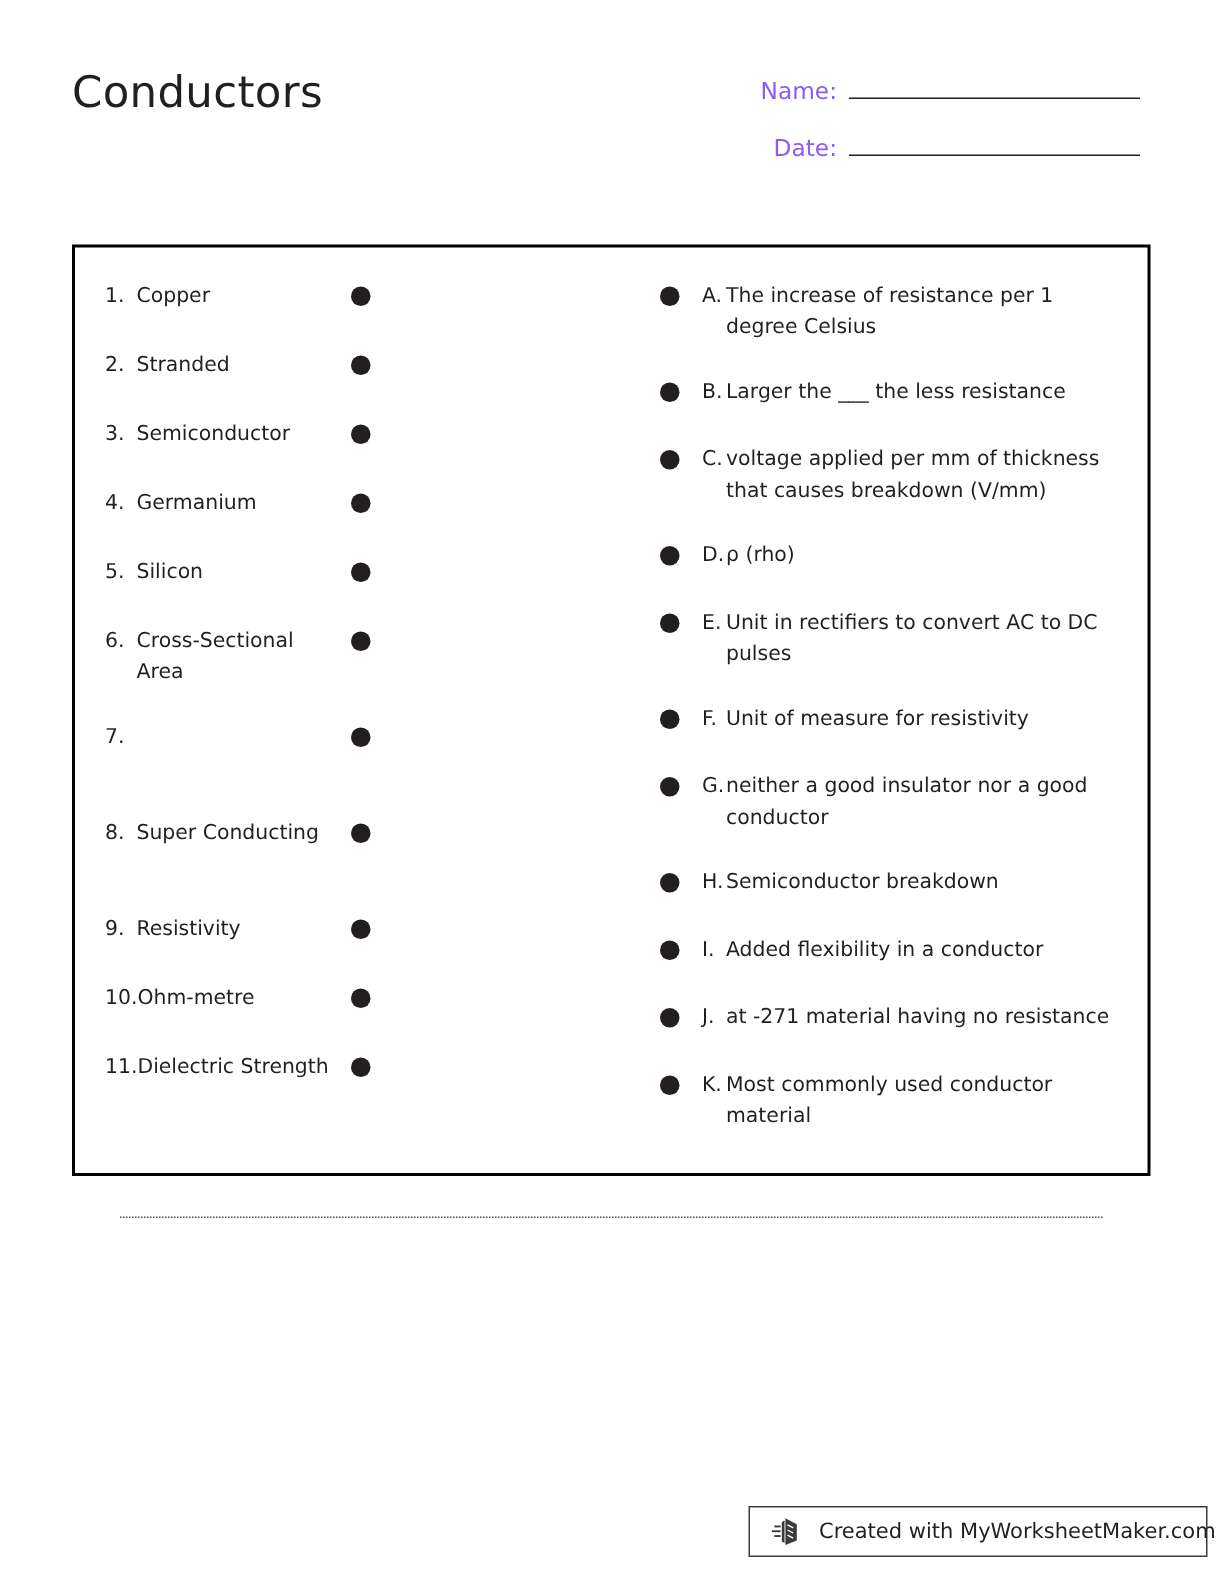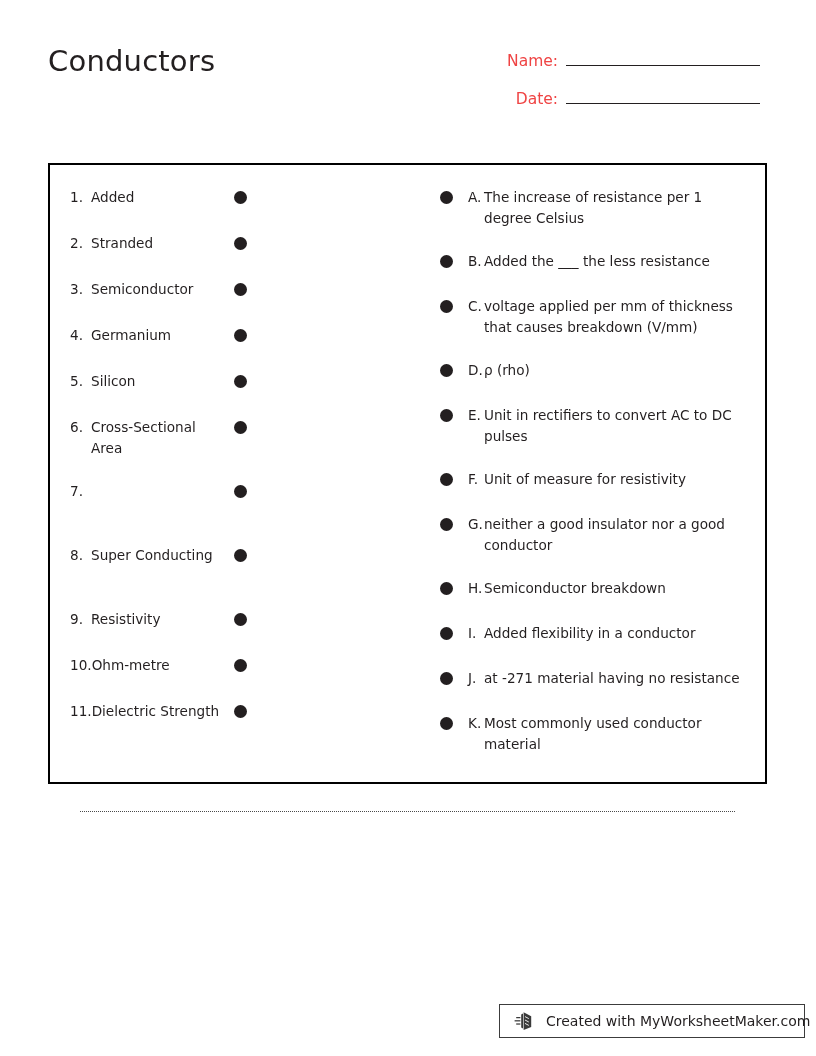--- a/index.html
+++ b/index.html
@@ -42,21 +42,21 @@
     width: 270px;
   }
   .nd-row {
     display: flex;
     align-items: baseline;
     justify-content: flex-end;
     height: 38px;
   }
   .nd-label {
     font-size: 15.5px;
-    color: #ef4444;
+    color: #8b5cf6;
     white-space: nowrap;
     padding-right: 8px;
   }
   .nd-line {
     width: 194px;
     border-bottom: 1.4px solid #231f20;
     height: 18px;
   }
 
   
@@ -205,21 +205,21 @@
     </div>
   </div>
 </div>
 
 <div class="match-box">
   <div class="columns">
     <div class="col-left" id="terms-col">
         <div class="term-row">
           <div class="term-text">
             <span class="term-num">1.</span>
-            <span class="term-label">Added</span>
+            <span class="term-label">Copper</span>
           </div>
           <div class="dot-wrap">
             <span class="dot"></span>
           </div>
         </div>
         <div class="term-row">
           <div class="term-text">
             <span class="term-num">2.</span>
             <span class="term-label">Stranded</span>
           </div>
@@ -317,21 +317,21 @@
             <span class="ans-letter">A.</span>
             <span class="ans-label">The increase of resistance per 1 degree Celsius</span>
           </div>
         </div>
         <div class="ans-row">
           <div class="ans-dot-wrap">
             <span class="dot"></span>
           </div>
           <div class="ans-text">
             <span class="ans-letter">B.</span>
-            <span class="ans-label">Added the ___ the less resistance</span>
+            <span class="ans-label">Larger the ___ the less resistance</span>
           </div>
         </div>
         <div class="ans-row two-line">
           <div class="ans-dot-wrap">
             <span class="dot"></span>
           </div>
           <div class="ans-text">
             <span class="ans-letter">C.</span>
             <span class="ans-label">voltage applied per mm of thickness that causes breakdown (V/mm)</span>
           </div>

